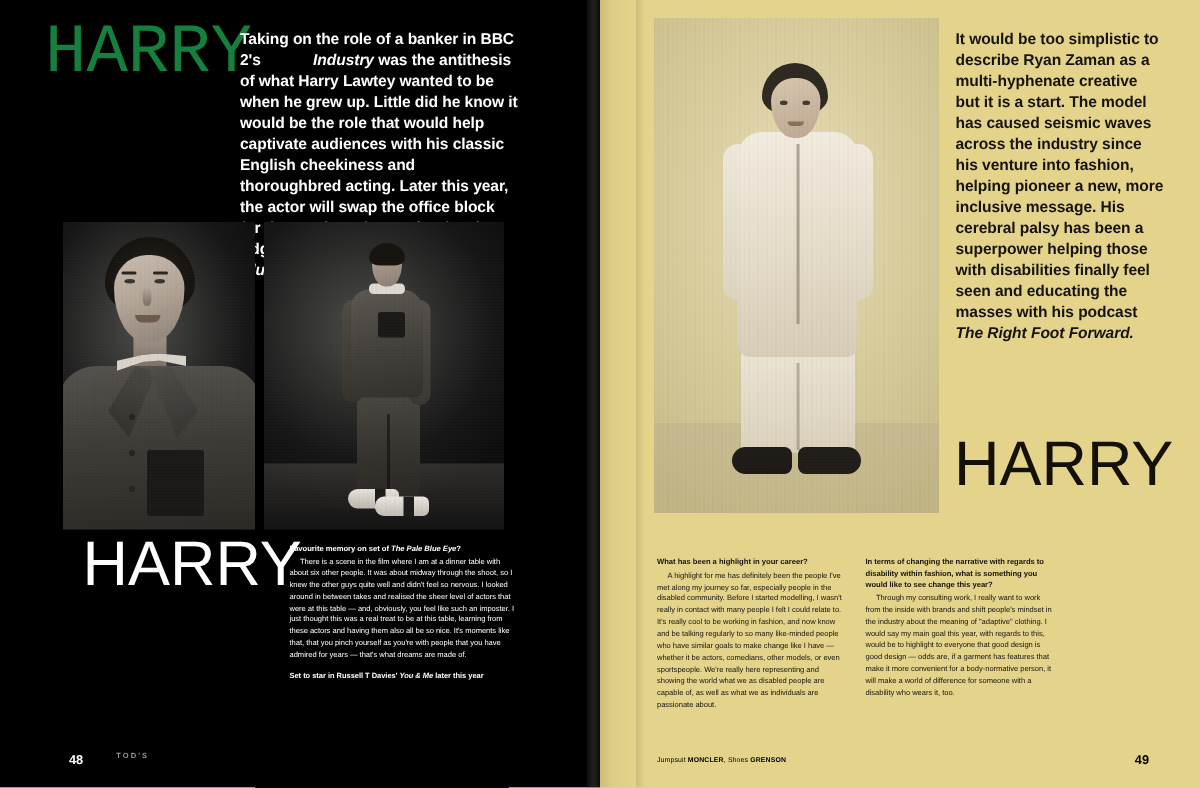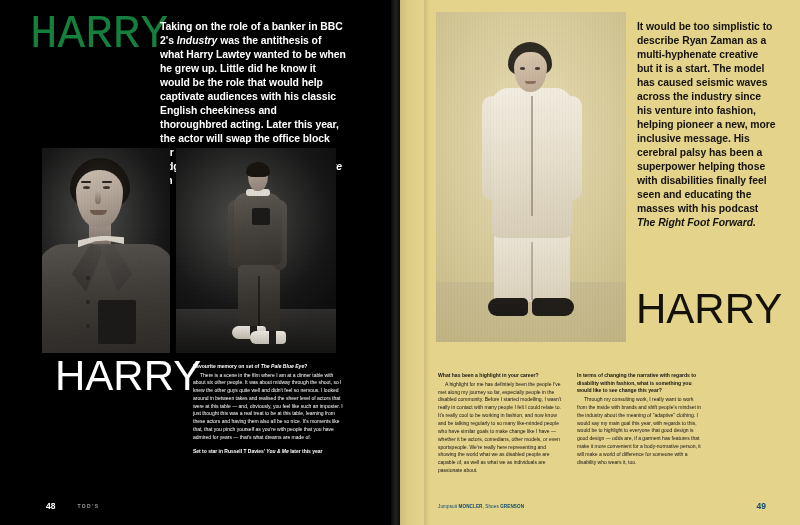--- a/index.html
+++ b/index.html
@@ -27,21 +27,21 @@
   .hl-lawtey{
     position:absolute; left:55px; top:355px;
     font-size:42px; font-weight:400; color:#fff; line-height:1;
   }
 
   .intro-left{
     position:absolute; left:160px; top:20px; width:186px;
     font-size:10.4px; line-height:1.345; font-weight:700; color:#fff;
     letter-spacing:-0.05px;
   }
-  .intro-left i{ font-style:italic; }
+  .intro-left i{ font-style:italic;margin-left:32px; }
 
   
   .photo{ position:absolute; overflow:hidden; background:#111; }
 
   #photo-portrait{ left:42px; top:148px; width:128px; height:205px; }
   #photo-full{ left:176px; top:148px; width:160px; height:205px; }
 
   
   .studio-bg{
     position:absolute; inset:0;
@@ -171,21 +171,21 @@
   .qa-q i{ font-style:italic; }
   .qa-a{
     font-size:5.05px; font-weight:400; line-height:1.54; text-indent:7px; letter-spacing:-0.02px;
   }
   .qa-note{
     margin-top:7px; font-size:5px; font-weight:700; line-height:1.5; letter-spacing:-0.02px;
   }
   .qa-note i{ font-style:italic; }
 
   .foot-left{
-    position:absolute; left:46px; bottom:14px; display:flex; align-items:center; gap:22px;
+    position:absolute; left:46px; bottom:14px; display:flex; gap:22px;
     color:#fff;
   }
   .foot-pageno{ font-size:8.5px; font-weight:700; }
   .foot-brand{ font-size:5px; font-weight:700; letter-spacing:1.4px; color:#9a9a9a; }
 
   
   .page-right{
     position:relative; width:400px; height:525px;
     background:#e3d38b; overflow:hidden;
   }
@@ -264,21 +264,21 @@
   .qa-right{
     position:absolute; left:38px; top:372px; width:330px;
     display:flex; gap:14px; color:#171410;
   }
   .qa-col{ width:125px; }
   .qa-col .qa-q{ font-size:5.1px; font-weight:700; line-height:1.5; }
   .qa-col .qa-a{ font-size:5.05px; font-weight:400; line-height:1.56; text-indent:7px; }
 
   .foot-right{
     position:absolute; bottom:14px; left:38px; right:34px;
-    display:flex; align-items:center; justify-content:space-between; color:#0c4a6e;
+    display:flex; align-items:center; justify-content:space-between; color:#000000;
   }
   .foot-credit{ font-size:4.6px; letter-spacing:.1px; }
   .foot-credit b{ font-weight:700; }
   .foot-pageno-r{ font-size:8.5px; font-weight:700; }
 </style>
 </head>
 <body>
 
 <div class="spread">
 

